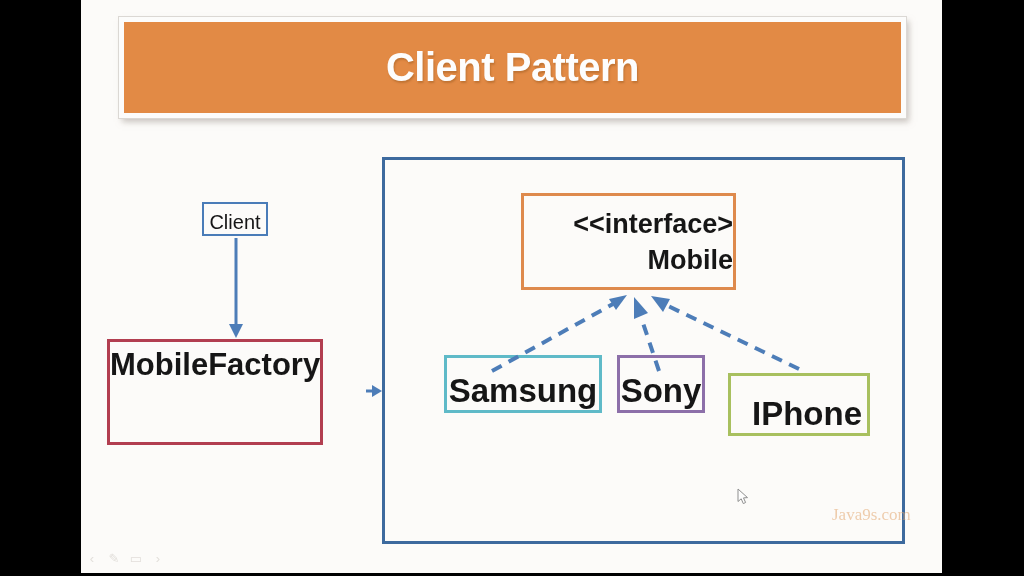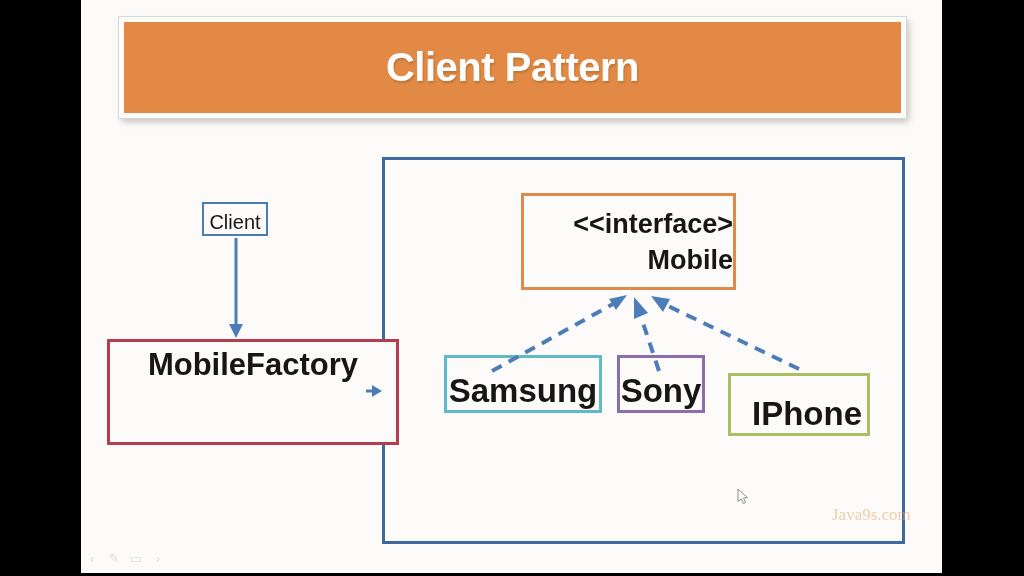--- a/index.html
+++ b/index.html
@@ -21,21 +21,21 @@
   
   .dbox { position:absolute; background:#fcfbf9; color:#161616;
           display:flex; align-items:flex-end; justify-content:center; }
 
   .container-box { left:301px; top:157px; width:523px; height:387px;
                    border:3px solid #3d6a9e; background:transparent; }
 
   .client-box { left:121px; top:202px; width:66px; height:34px;
                 border:2px solid #4a7cb8; font-size:20px; }
 
-  .factory-box { left:26px; top:339px; width:292px; height:106px;
+  .factory-box { left:26px; top:339px; width:216px; height:106px;
                  border:3px solid #b23e50; display:block; }
   .factory-title { font-size:31px; font-weight:bold; text-align:center; margin-top:5px; }
   .factory-method { position:absolute; left:7px; bottom:9px; font-size:17px; }
 
   .interface-box { left:440px; top:193px; width:215px; height:97px;
                    border:3px solid #de8a4d; flex-direction:column;
                    font-size:27px; font-weight:bold; line-height:36px;padding-left:40px; }
 
   .product-box { top:355px; height:58px; font-weight:bold; font-size:33px; }
   .product-samsung { left:363px; width:158px; border:3px solid #5fbac8; }

